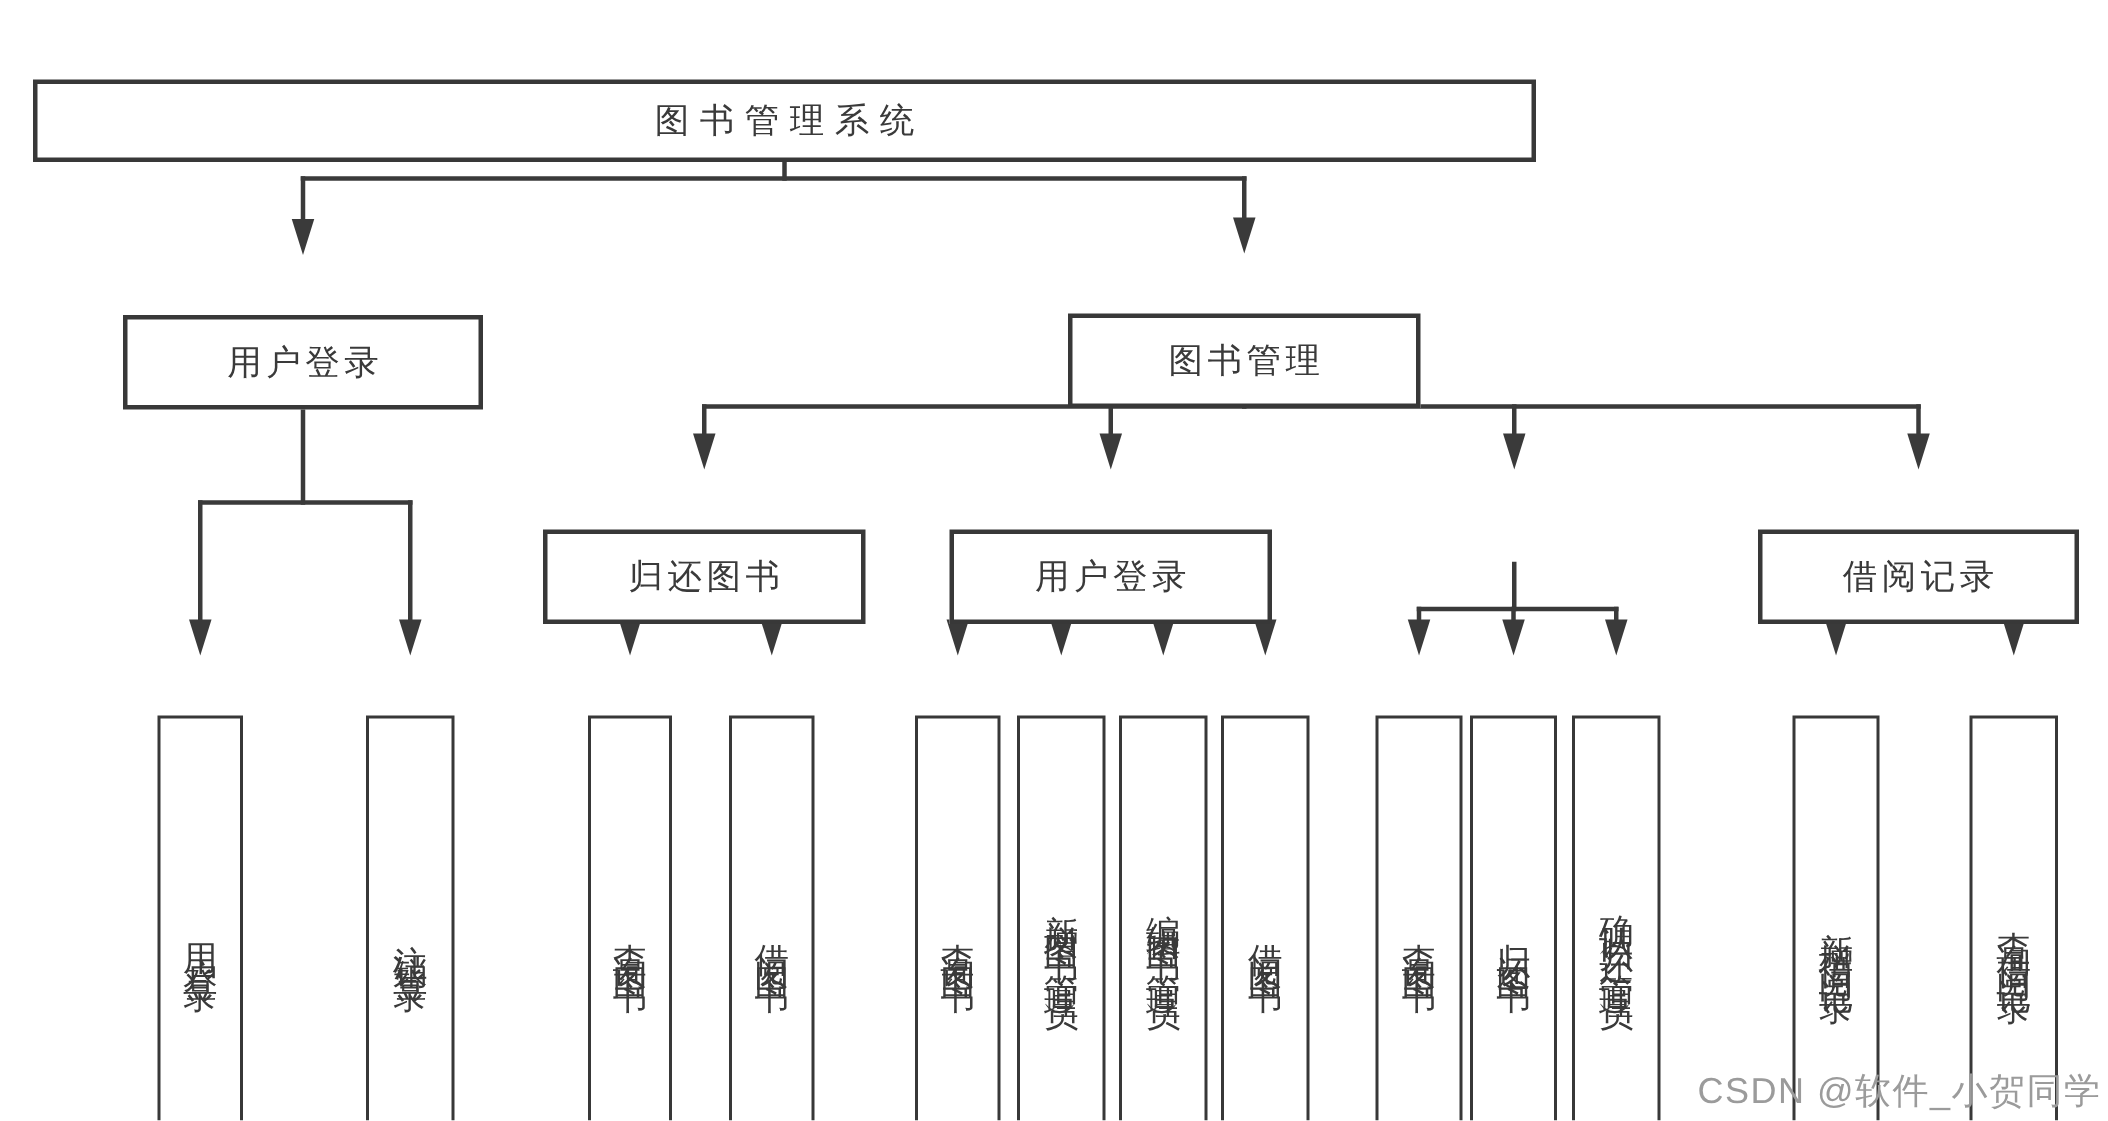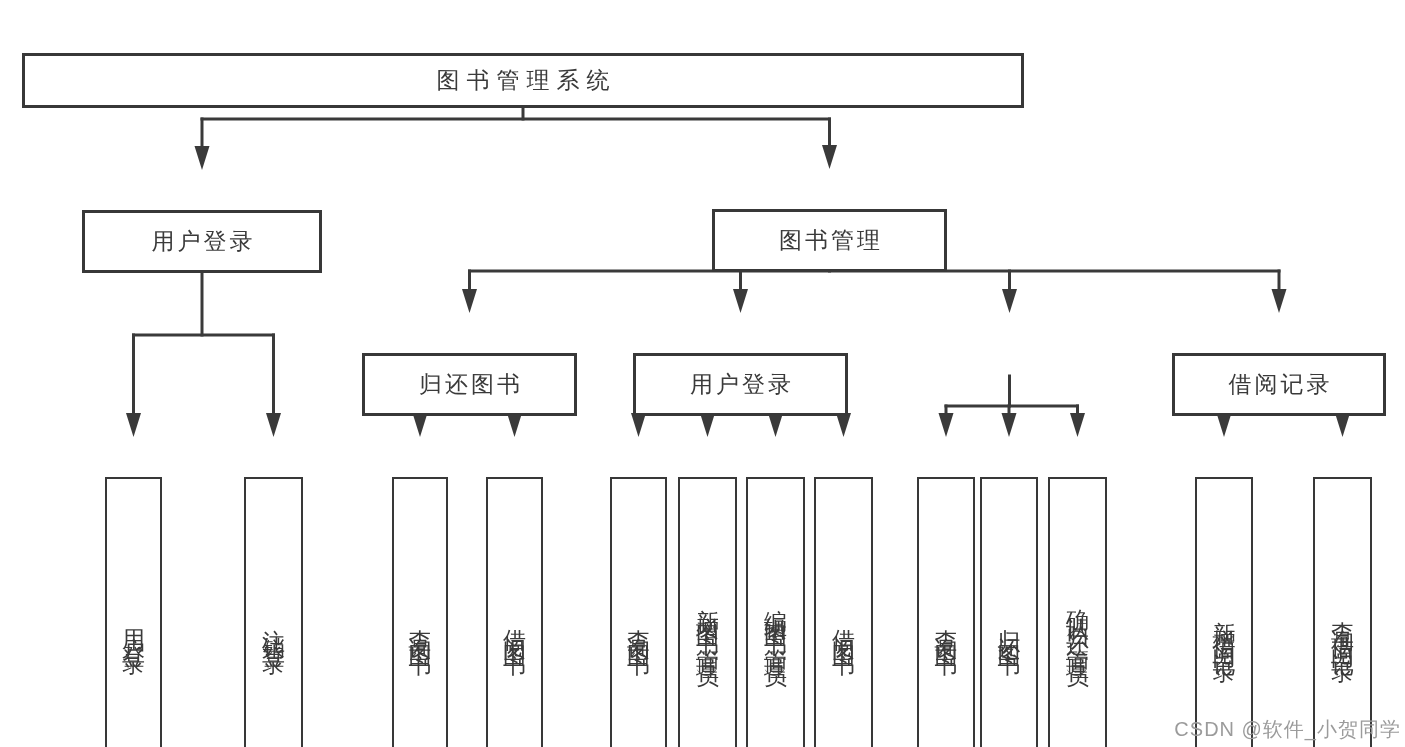--- a/index.html
+++ b/index.html
@@ -18,21 +18,21 @@
   .node.branch{ font-size:23px; letter-spacing:3px; text-indent:3px; }
   .node.leaf  { border-width:2.5px; }
   .leaf .vtext {
     writing-mode:vertical-rl; text-orientation:mixed;
     font-size:23px; letter-spacing:8px; line-height:1;
     white-space:nowrap;
   }
   svg.edges { position:absolute; left:0; top:0; z-index:1; }
   #watermark {
     position:absolute; right:4px; bottom:4px;
-    font-size:20px; letter-spacing:1px; color:#9b9b9b; z-index:5;
+    font-size:24px; letter-spacing:1px; color:#9b9b9b; z-index:5;
     white-space:nowrap;
   }
 </style>
 </head>
 <body>
 
 <div id="canvas">
 
   <svg class="edges" width="1405" height="747" viewBox="0 0 1405 747">
       <line x1="523" y1="68" x2="523" y2="119" stroke="#3a3a3a" stroke-width="3" stroke-linecap="square"></line>

